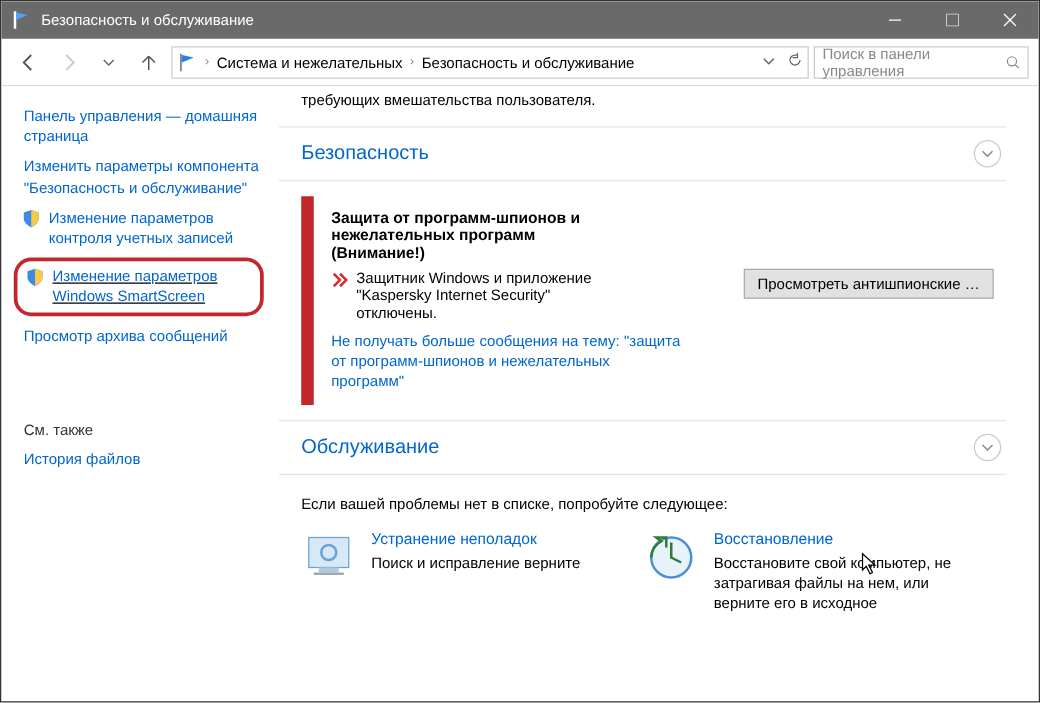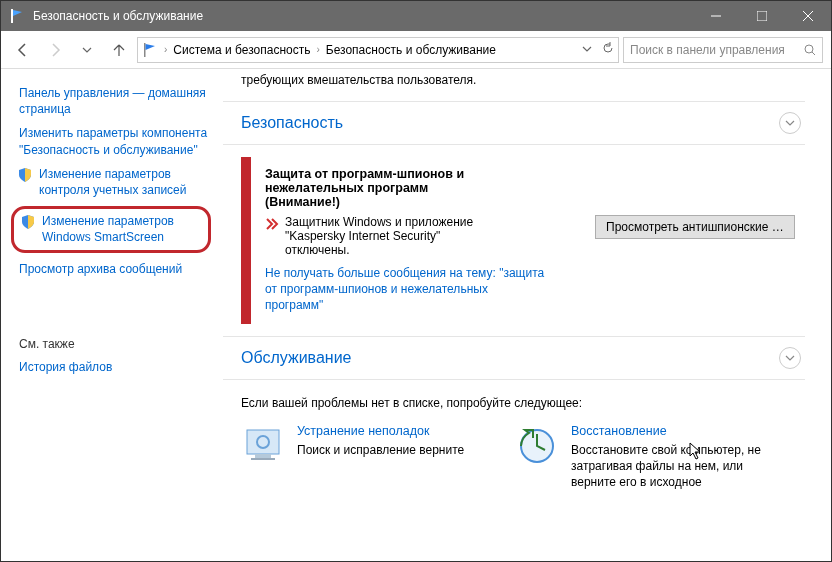--- a/index.html
+++ b/index.html
@@ -9,27 +9,27 @@
 .titlebar .title { flex: 1; }
 .titlebar .winbtn { width: 46px; height: 30px; display: flex; align-items: center; justify-content: center; color: #fff; }
 .navbar { height: 38px; border-bottom: 1px solid #ddd; display: flex; align-items: center; padding: 0 8px; gap: 4px; }
 .navbtn { width: 28px; height: 28px; display: flex; align-items: center; justify-content: center; color: #666; border-radius: 2px; }
 .navbtn.disabled { color: #ccc; }
 .addrbar { flex: 1; height: 26px; border: 1px solid #ccc; display: flex; align-items: center; padding: 0 4px; font-size: 12px; gap: 6px; }
 .addrbar .flag { width: 16px; height: 16px; }
 .addrbar .crumb { color: #000; }
 .addrbar .sep { color: #888; font-size: 10px; }
 .addrbar .drop { margin-left: auto; color: #666; }
-.searchbar { width: 200px; height: 26px; border: 1px solid #ccc; display: flex; align-items: center; padding: 0 6px; font-size: 12px; color: #888; gap: 6px; }
+.searchbar { width: 172px; height: 26px; border: 1px solid #ccc; display: flex; align-items: center; padding: 0 6px; font-size: 12px; color: #888; gap: 6px; }
 .content { display: flex; height: calc(562px - 30px - 38px); }
 .sidebar { width: 222px; padding: 8px 12px 8px 18px; font-size: 12px; }
 .sidebar a { color: #0066cc; text-decoration: none; display: block; margin: 8px 0; line-height: 1.35; }
 .sidebar .item { display: flex; align-items: flex-start; gap: 6px; margin: 8px 0; }
 .sidebar .item .shield { width: 16px; height: 16px; flex-shrink: 0; margin-top: 1px; margin-left: -2px; }
-.sidebar .highlight { border: 3px solid #c1272d; border-radius: 14px; padding: 4px 8px; margin-left: -8px; }
+.sidebar .highlight { border: 3px solid #c1272d; border-radius: 14px; padding: 4px 8px; margin-left: -8px; text-decoration: underline; }
 .sidebar .section-label { color: #333; margin-top: 60px; margin-bottom: 6px; }
 .main { flex: 1; padding: 0 26px 12px 0; font-size: 12px; overflow: hidden; }
 .intro { color: #000; margin: 4px 0 14px 18px; }
 .panel-header { display: flex; align-items: center; border-top: 1px solid #e5e5e5; border-bottom: 1px solid #e5e5e5; padding: 10px 4px 10px 18px; }
 .panel-header .label { color: #0066cc; font-size: 16px; flex: 1; }
 .panel-header .chev { width: 22px; height: 22px; border: 1px solid #ccc; border-radius: 50%; display: flex; align-items: center; justify-content: center; color: #888; font-size: 12px; }
 .alert { display: flex; margin: 12px 0 12px 18px; }
 .alert .bar { width: 10px; background: #c1272d; }
 .alert .body { flex: 1; padding: 10px 10px 10px 14px; }
 .alert .heading { font-weight: 600; font-size: 12.5px; margin-bottom: 6px; }
@@ -94,21 +94,21 @@
       <svg width="16" height="16" viewBox="0 0 16 16">
         <path d="M8 3 L3 8 M8 3 L13 8 M8 3 L8 14" fill="none" stroke="#555" stroke-width="1.2"></path>
       </svg>
     </div>
   <div class="addrbar">
     <svg class="flag" viewBox="0 0 16 16">
         <rect x="2" y="1" width="1.5" height="14" fill="#888"></rect>
         <path d="M3.5 2 L13 4 L3.5 8 Z" fill="#2b7de9"></path>
       </svg>
     <span class="sep">›</span>
-    <span class="crumb">Система и безопасность</span>
+    <span class="crumb">Система и нежелательных</span>
     <span class="sep">›</span>
     <span class="crumb">Безопасность и обслуживание</span>
     <span class="drop"><svg width="10" height="10" viewBox="0 0 10 10">
           <path d="M1 3 L5 7 L9 3" fill="none" stroke="#666" stroke-width="1.2"></path>
         </svg></span>
     <span class="drop" style="margin-left:4px"><svg width="12" height="12" viewBox="0 0 12 12">
           <path d="M10 6 A4 4 0 1 1 6 2 L8 2 M8 0 L8 4 L4 4" fill="none" stroke="#666" stroke-width="1"></path>
         </svg></span>
   </div>
   <div class="searchbar">

